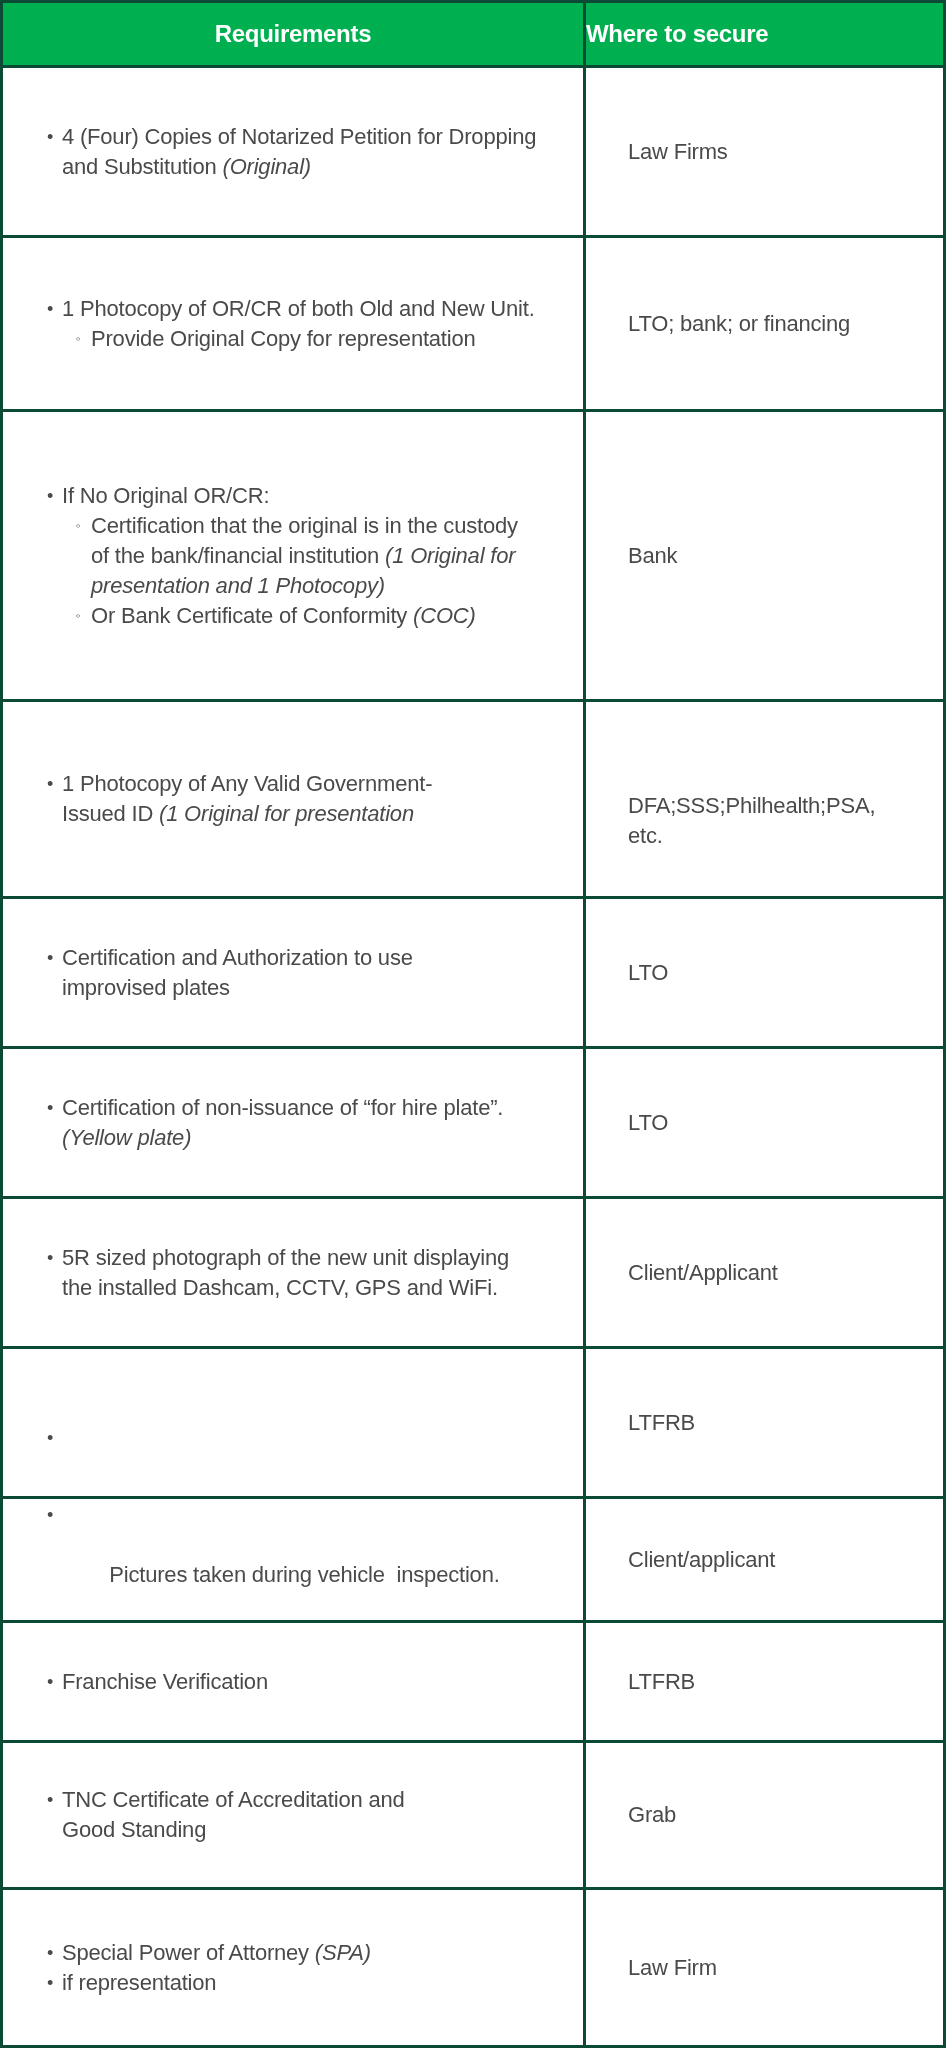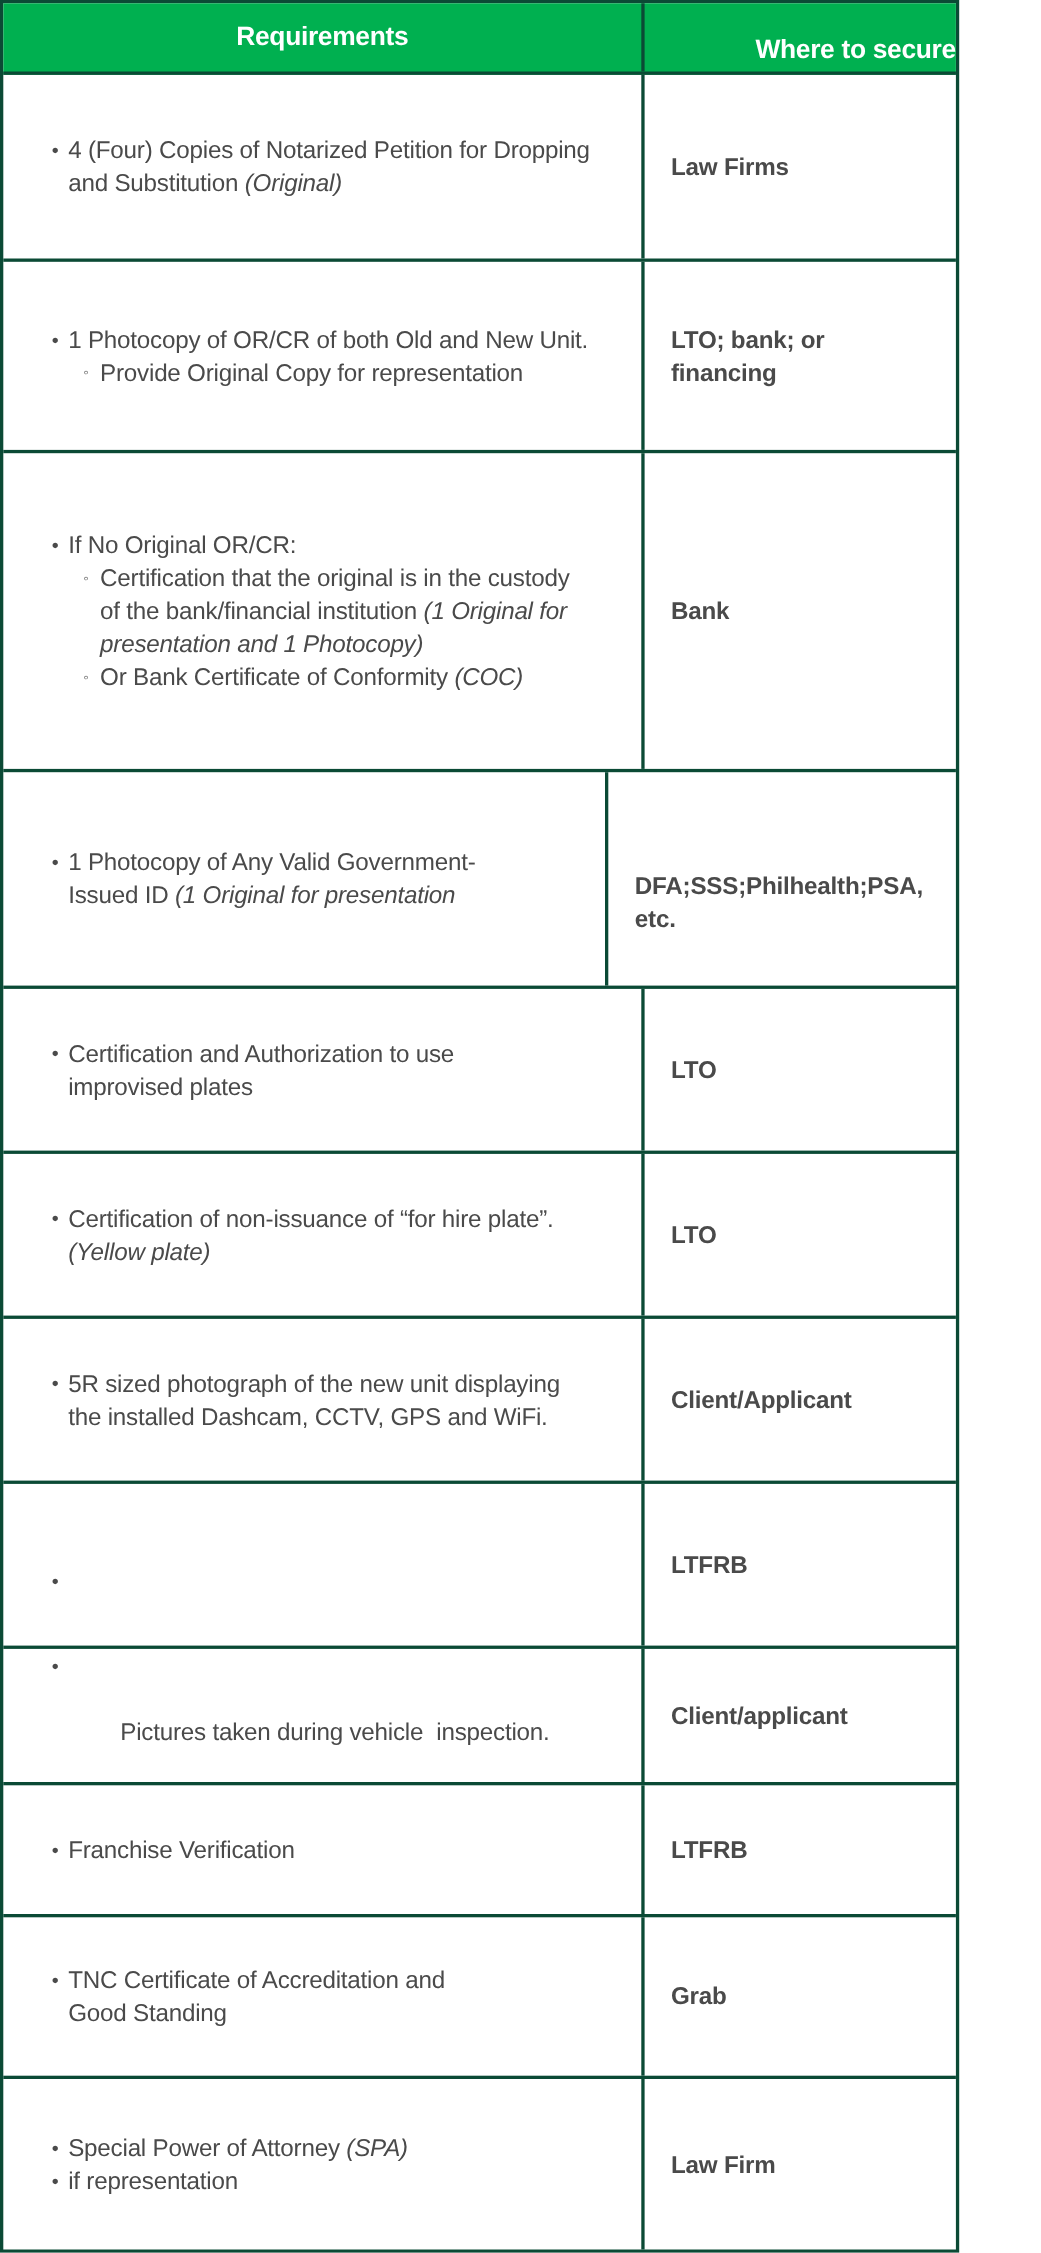--- a/index.html
+++ b/index.html
@@ -8,21 +8,21 @@
       background: #ffffff;
     }
     body {
       width: 946px;
       height: 2048px;
       overflow: hidden;
       font-family: "Liberation Sans", "DejaVu Sans", sans-serif;
     }
     .req-table {
       position: relative;
-      width: 872px;
+      width: 946px;
       height: 2048px;
       box-sizing: border-box;
       border: 3px solid #0b4a35;
       background: #ffffff;
     }
     .row {
       position: absolute;
       left: 0;
       right: 0;
       display: flex;
@@ -37,23 +37,22 @@
       height: 100%;
     }
     .cell.req {
       width: 583px;
       border-right: 3px solid #0b4a35;
       padding-left: 44px;
       padding-right: 20px;
     }
     .cell.src {
       flex: 1;
-      padding-left: 24px;
+      padding-left: 42px;
       padding-right: 20px;
-      font-weight: bold;
     }
     .header-row {
       background: #00b050;
     }
     .header-row .cell {
       justify-content: center;
       padding: 0;
       color: #ffffff;
       font-weight: bold;
       font-size: 24px;
@@ -96,21 +95,21 @@
   </style>
 </head>
 <body>
 
 <div class="req-table">
 
   <div class="row header-row" style="top:0; height:65px;">
     <div class="cell req">
         <span>Requirements</span>
       </div>
-    <div class="cell src" style="justify-content:flex-end;padding:0;margin-top:12px;">
+    <div class="cell src" style="justify-content:flex-start;padding:0;">
         <span>Where to secure</span>
       </div>
   </div>
 
   <div class="row" style="top:65px; height:170px;">
     <div class="cell req body-text">
       <div class="item">
         <span class="bullet">•</span>
         <span>4 (Four) Copies of Notarized Petition for Dropping and Substitution </span><em>(Original)</em>
       </div>

